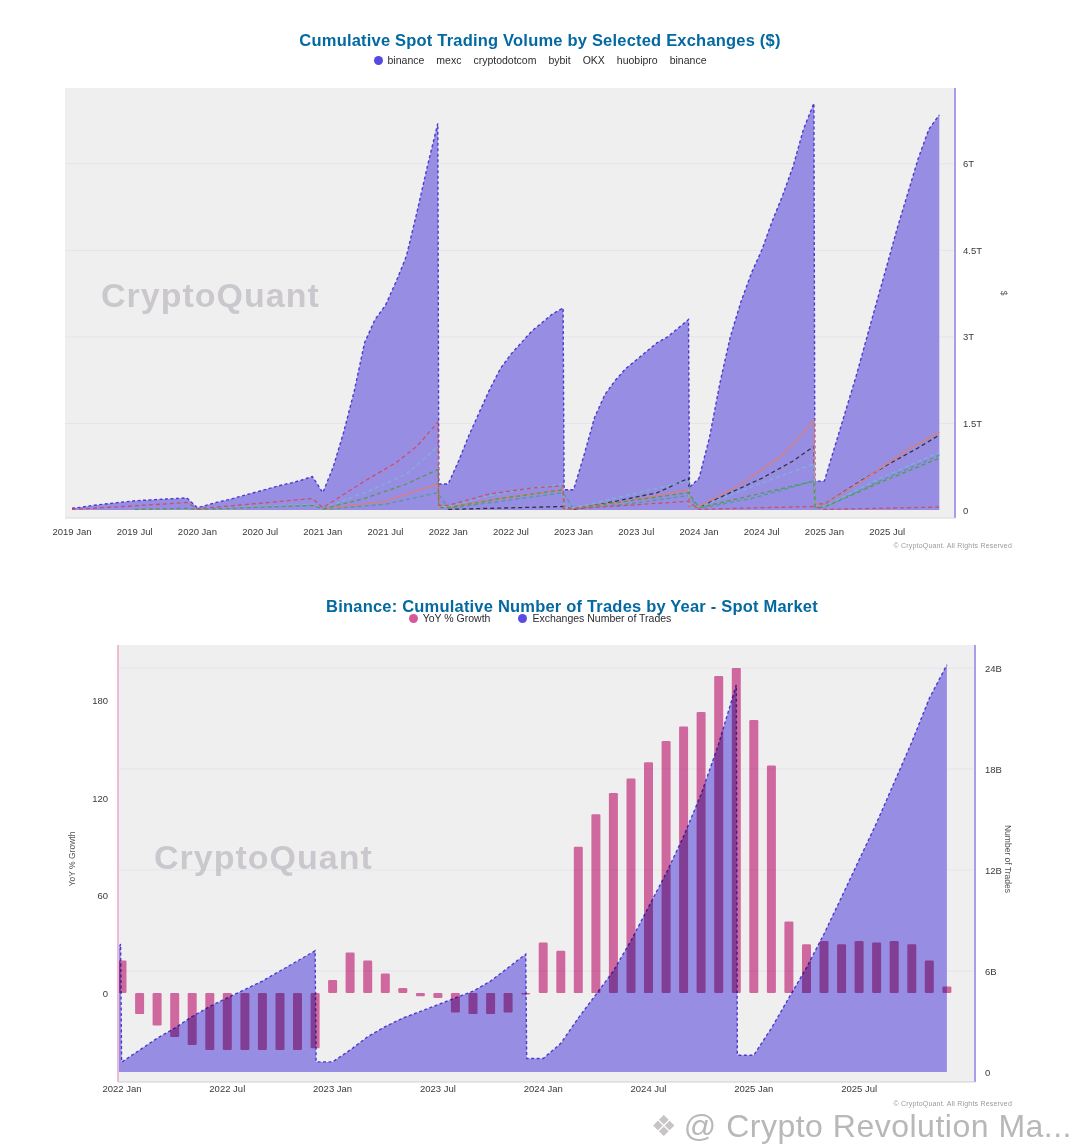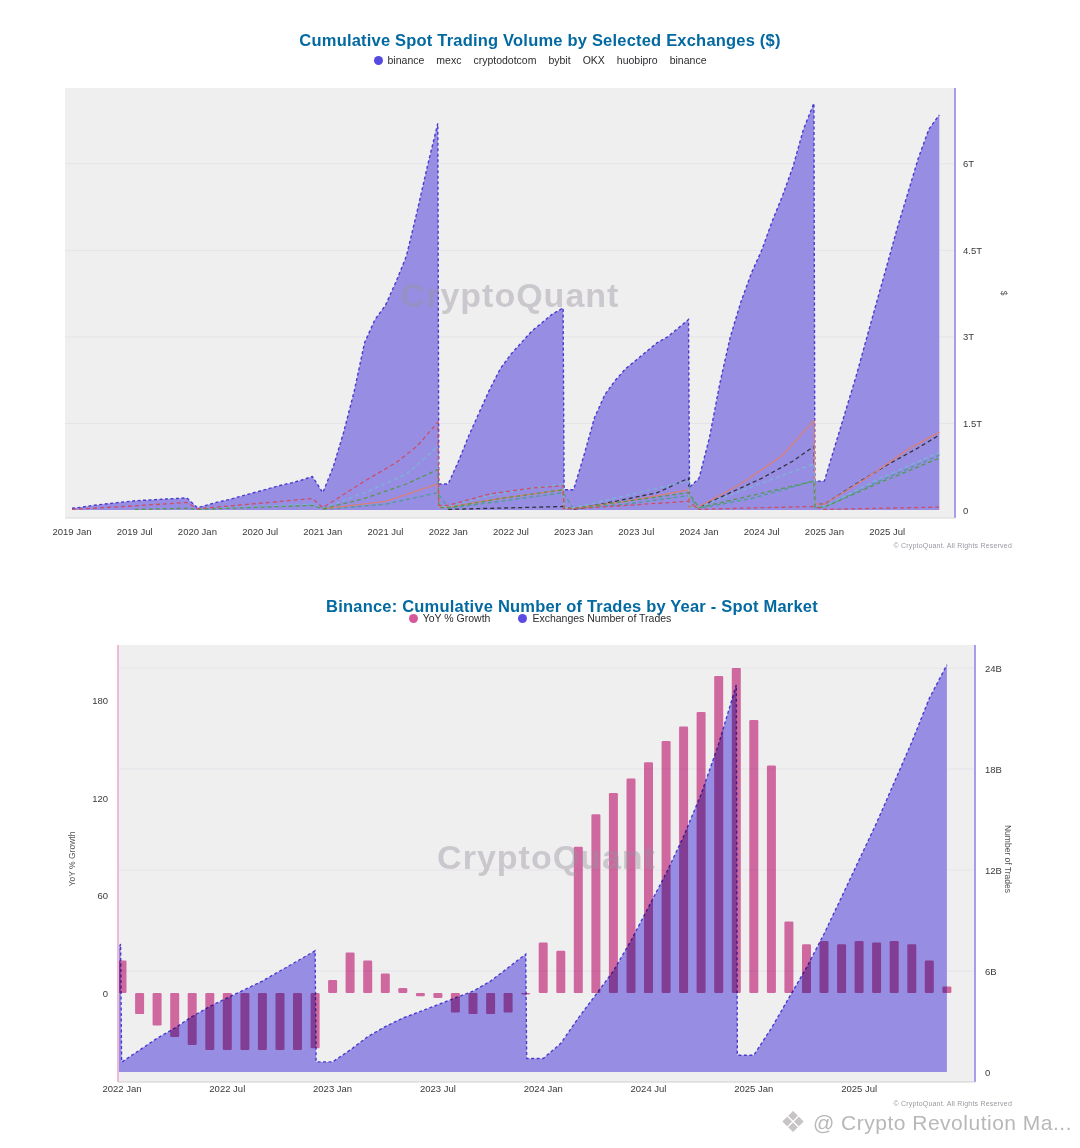--- a/index.html
+++ b/index.html
@@ -4,27 +4,27 @@
 <style>
   html,body{margin:0;padding:0;background:#fff;}
   body{width:1080px;height:1148px;position:relative;overflow:hidden;
        font-family:"Liberation Sans",sans-serif;-webkit-font-smoothing:antialiased;}
   .abs{position:absolute;}
   .chart-title{width:1080px;text-align:center;font-size:16.5px;font-weight:700;color:#0369a1;letter-spacing:.2px;}
   .legend-row{width:1080px;display:flex;justify-content:center;align-items:center;gap:12px;font-size:10.5px;color:#2c2c30;}
   .legend-item{display:flex;align-items:center;gap:5px;cursor:pointer;}
   .dot{width:9px;height:9px;border-radius:50%;display:inline-block;}
   svg{position:absolute;left:0;display:block;}
-  .wm{position:absolute;text-align:center;font-size:34px;font-weight:700;color:#98939f;opacity:.42;letter-spacing:1px;pointer-events:none;}
+  .wm{position:absolute;text-align:left;font-size:34px;font-weight:700;color:#98939f;opacity:.42;letter-spacing:1px;pointer-events:none;padding-left:36px;}
   .tiny-copy{position:absolute;font-size:7px;color:#9a98a0;letter-spacing:.2px;}
   .vlabel{position:absolute;width:120px;text-align:center;font-size:8.5px;color:#555;}
   .rot-ccw{transform:rotate(-90deg);}
   .rot-cw{transform:rotate(90deg);}
   .footer-wm{position:absolute;display:flex;align-items:center;gap:7px;color:#b9b7b7;}
-  .footer-wm .txt{font-size:21px;letter-spacing:.5px;}
+  .footer-wm .txt{font-size:32px;letter-spacing:.5px;}
   .footer-wm .ic{font-size:29px;color:#c6c4c4;line-height:1;}
 </style>
 </head>
 <body>
 
 <section>
   <h1 class="abs chart-title" style="top:20px;left:0;">Cumulative Spot Trading Volume by Selected Exchanges ($)</h1>
 
   <div class="abs legend-row" style="top:54px;left:0;">
       <span class="legend-item">

